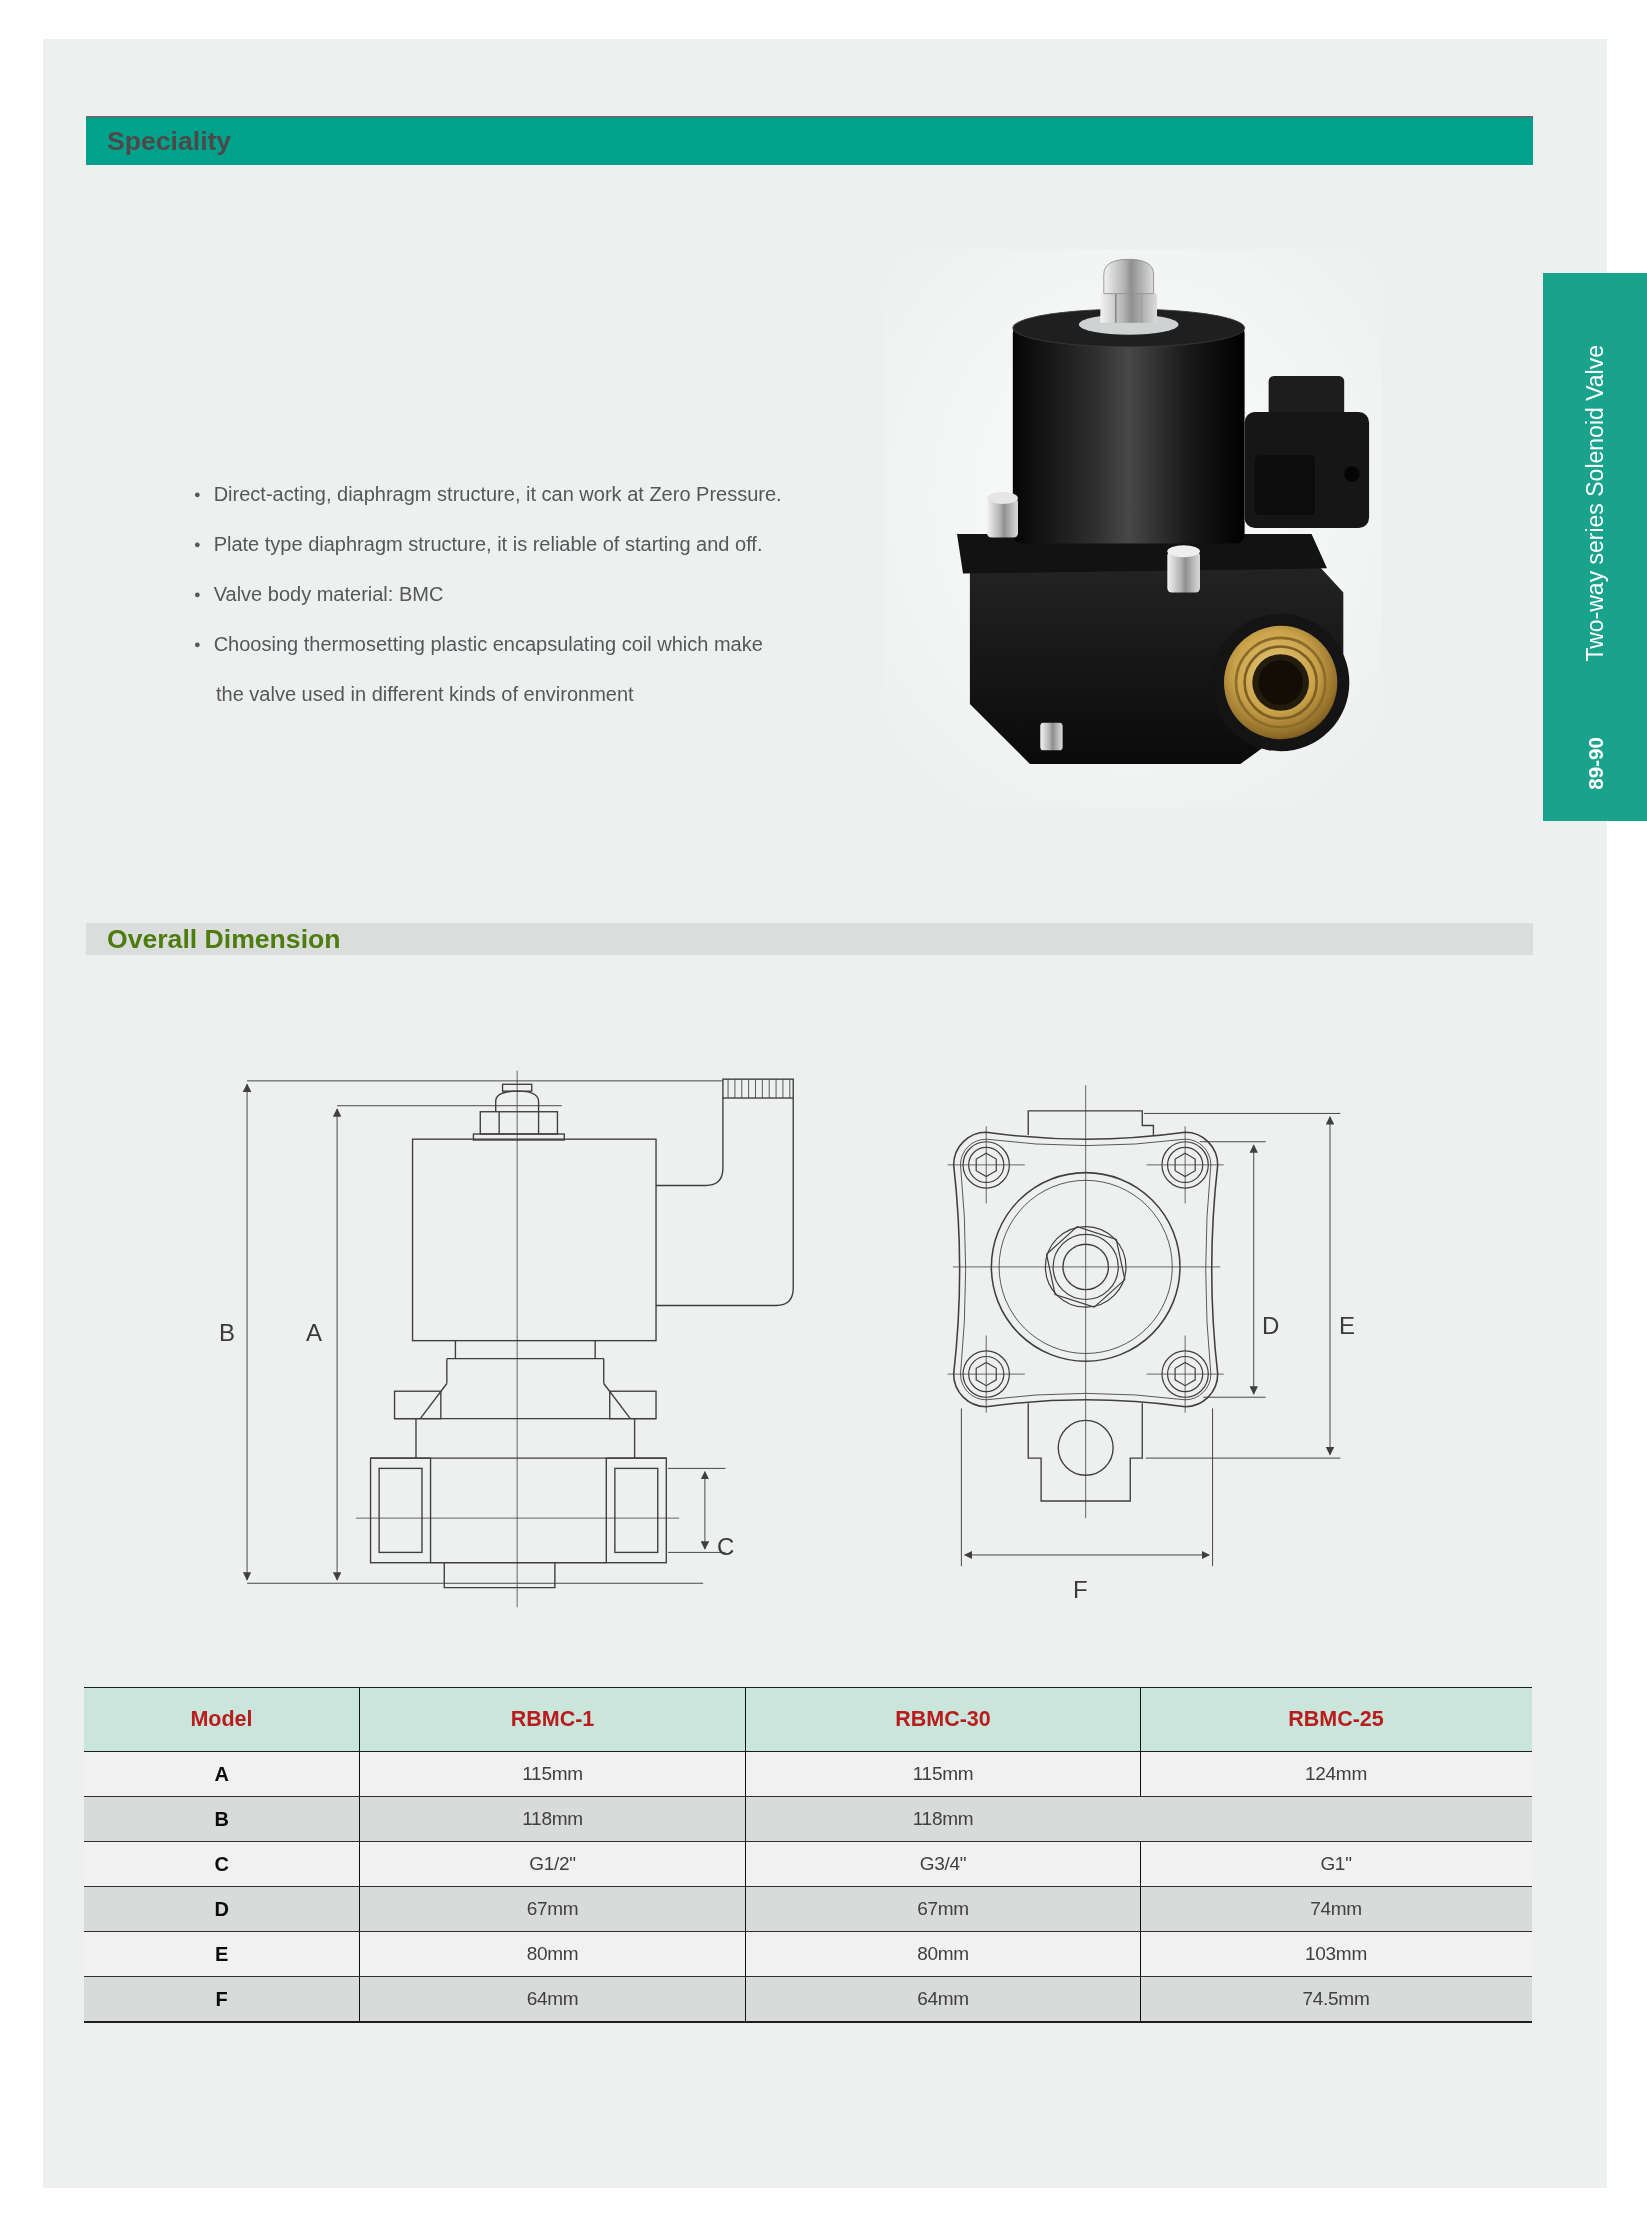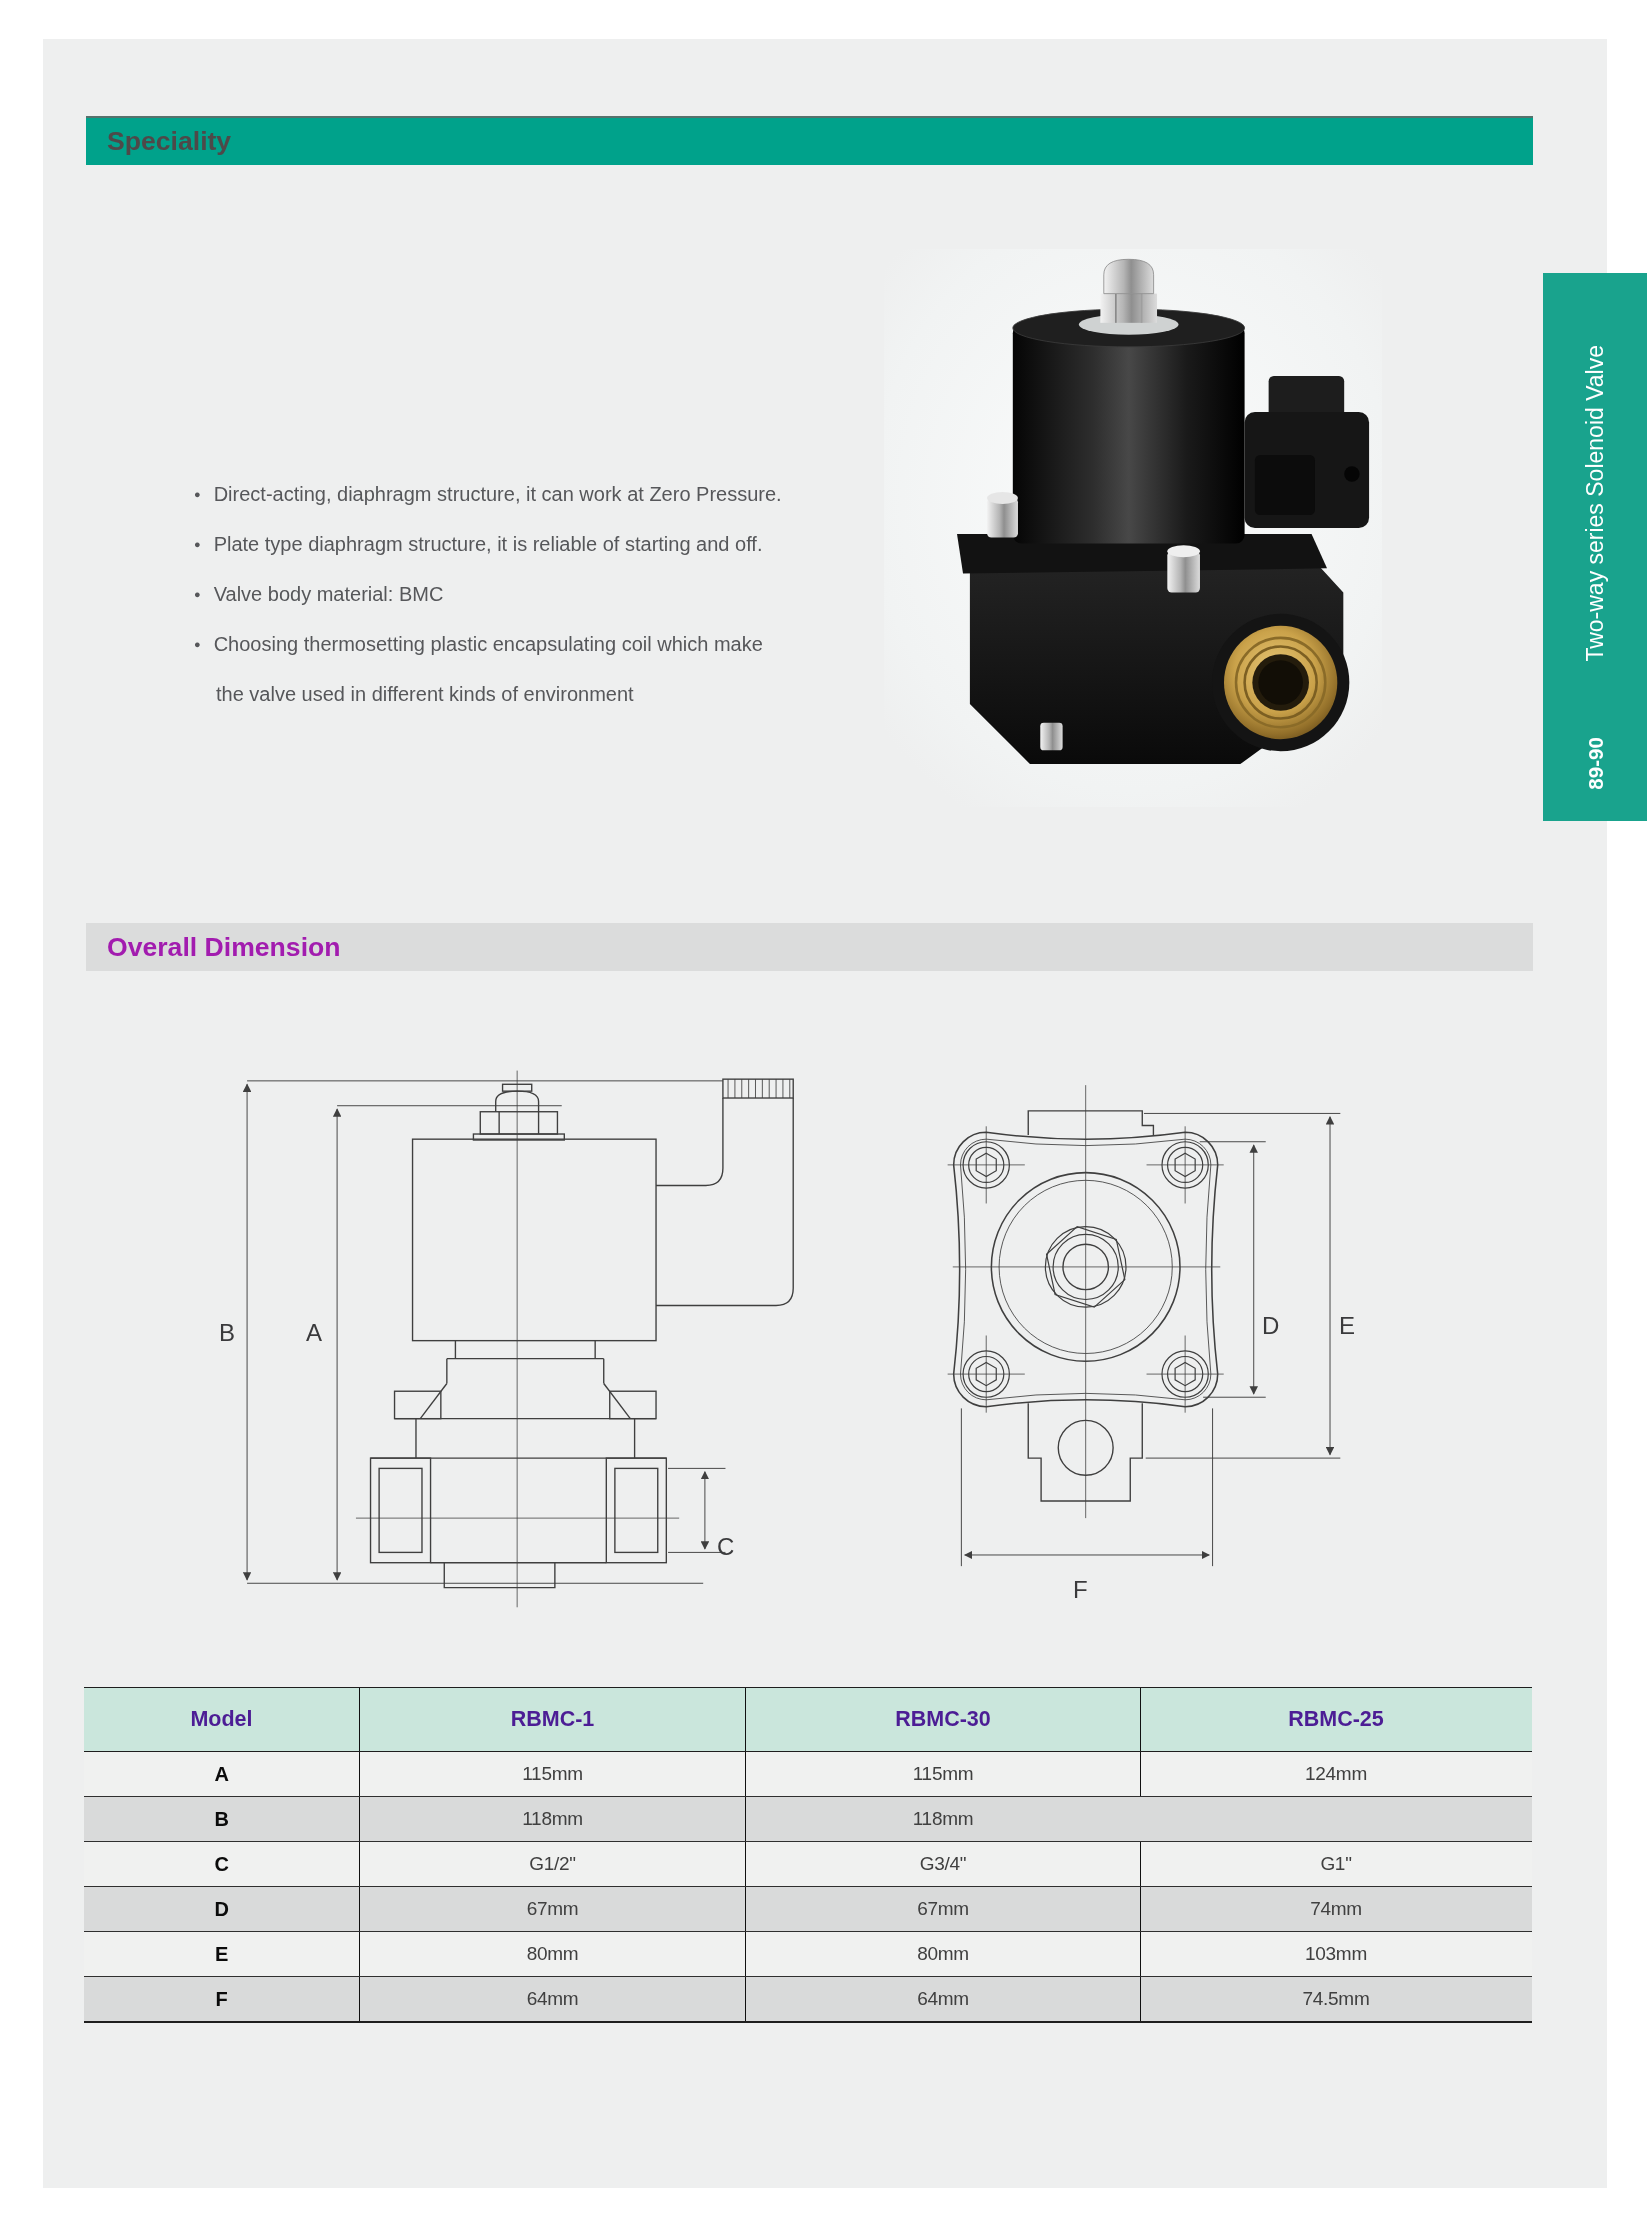--- a/index.html
+++ b/index.html
@@ -5,21 +5,21 @@
   html,body{margin:0;padding:0;background:#ffffff;}
   .page{position:relative;width:1647px;height:2227px;background:#ffffff;overflow:hidden;
         font-family:"Liberation Sans",sans-serif;}
   .abs{position:absolute;}
   .content-bg{left:43px;top:39px;width:1564px;height:2149px;background:#EEEFEF;}
 
   .bar{left:86px;width:1447px;display:flex;align-items:center;box-sizing:border-box;padding-left:21px;
        font-weight:bold;}
   .bar-speciality{top:116px;height:49px;background:#00A28B;border-top:2.6px solid #57716C;
                   color:#4E4949;font-size:26.6px;}
-  .bar-od{top:923px;height:48px;background:#DBDCDC;color:#a21caf;font-size:26.6px;}
+  .bar-od{top:923px;height:32px;background:#DBDCDC;color:#4d7c0f;font-size:26.6px;}
 
   .side-tab{left:1543px;top:273px;width:105px;height:548px;background:#19A38D;}
   .vtext{writing-mode:vertical-rl;transform:rotate(180deg);white-space:nowrap;color:#ffffff;}
   .tab-series{position:absolute;top:29px;left:0;width:100%;height:403px;display:flex;
               align-items:center;justify-content:center;font-size:23px;}
   .tab-pages{position:absolute;bottom:19px;left:0;width:100%;height:77px;display:flex;
              align-items:center;justify-content:center;font-size:20.6px;font-weight:bold;}
 
   .features{left:194px;top:469px;width:738px;}
   .feat-line{height:50px;display:flex;align-items:center;font-size:20px;color:#56575A;}
@@ -32,21 +32,21 @@
   .draw-left{left:197px;top:1038px;}
   .draw-right{left:901px;top:1038px;}
   .dim-label{position:absolute;font-size:24px;color:#3A3A3C;}
 
   .spec-table{left:84px;top:1687px;width:1448px;border-top:1.7px solid #1E1E1E;
               border-bottom:2.6px solid #1E1E1E;}
   .t-row{display:grid;grid-template-columns:275px 386px 395px 391px;}
   .t-row > div{display:flex;align-items:center;justify-content:center;box-sizing:border-box;}
   .t-row > div + div{border-left:1.7px solid #111111;}
   .t-head{height:63px;background:#CAE6DC;border-bottom:1.7px solid #1E1E1E;}
-  .t-head > div{font-weight:bold;font-size:21.5px;color:#4c1d95;}
+  .t-head > div{font-weight:bold;font-size:21.5px;color:#b91c1c;}
   .t-data{height:44px;border-bottom:1.7px solid #2F2F2F;}
   .t-data:last-child{border-bottom:none;}
   .t-data > div{font-size:19px;color:#404040;letter-spacing:-0.3px;}
   .t-data > div.t-label{font-weight:bold;font-size:20px;color:#0B0B0B;}
   .row-light{background:#F0F1F0;}
   .row-gray{background:#D9DADA;}
 </style>
 </head>
 <body>
 

